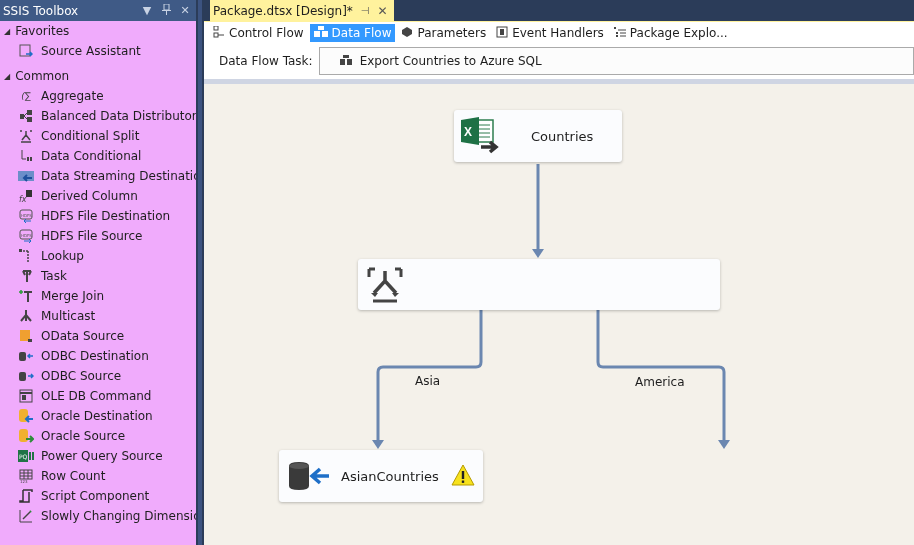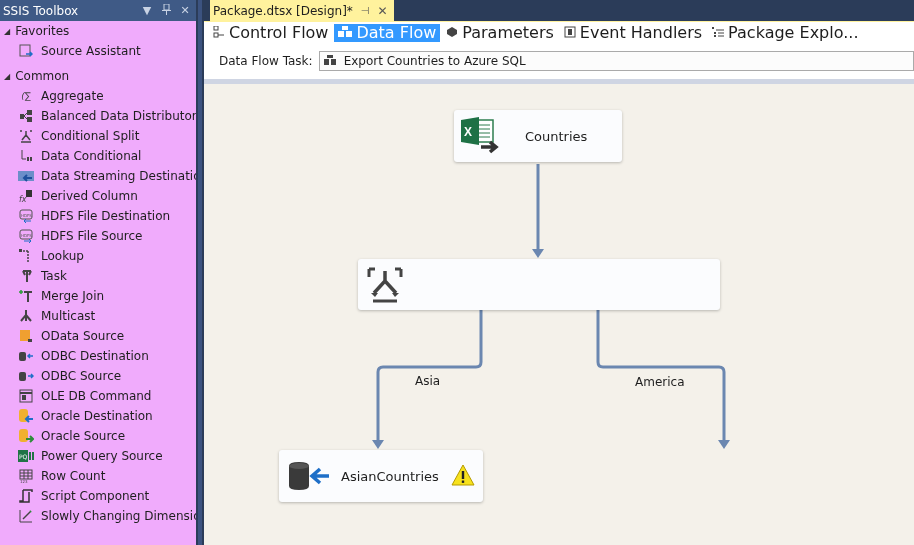--- a/index.html
+++ b/index.html
@@ -21,27 +21,27 @@
   #splitter { position: absolute; left: 196px; top: 0; width: 8px; height: 545px; background: #2b3c59; }
   #splitter .inner { position: absolute; left: 2px; top: 0; width: 4px; height: 545px; background: #3c5380; }
 
   
   #doc { position: absolute; left: 204px; top: 0; width: 710px; height: 545px; }
   #tabstrip { height: 21px; background: #2b3c59; position: relative; }
   #doc-tab { position: absolute; left: 0; top: 0; height: 21px; background: #fff29d; color: #1e1e1e; display: flex; align-items: center; padding: 0 6px 0 3px; font-size: 12px; margin-left: 6px; }
   #doc-tab .pin { margin-left: 8px; font-size: 10px; color: #555; }
   #doc-tab .close { margin-left: 8px; font-size: 12px; color: #555; cursor: pointer; }
   #designer-tabs { height: 22px; background: #ffffff; display: flex; align-items: center; padding-left: 5px; border-top: 1px solid #fff29d; }
-  .dtab { display: flex; align-items: center; height: 18px; padding: 0 4px; margin-right: 2px; font-size: 16px; cursor: pointer; }
+  .dtab { display: flex; align-items: center; height: 18px; padding: 0 4px; margin-right: 2px; font-size: 12px; cursor: pointer; }
   .dtab .dico { font-size: 10px; margin-right: 4px; color: #444; }
   .dtab.active { background: #3399ff; color: #ffffff; }
   .dtab.active .dico { color: #ffffff; }
   #task-row { height: 36px; background: #ffffff; display: flex; align-items: center; padding-left: 15px; }
   #task-row .lbl { font-size: 12px; margin-right: 6px; }
-  #task-select { height: 20px; flex: 1; border: 1px solid #aaaaaa; background: #fcfcfc; display: flex; align-items: center; padding-left: 4px; font-size: 12px; cursor: pointer; }
+  #task-select { height: 28px; flex: 1; border: 1px solid #aaaaaa; background: #fcfcfc; display: flex; align-items: center; padding-left: 20px; font-size: 12px; cursor: pointer; }
   #task-select .tico { font-size: 9px; margin-right: 8px; color: #444; }
   #sep-bar { height: 5px; background: #cfd5e3; }
   #canvas { position: absolute; left: 0; top: 84px; width: 710px; height: 461px; background: #f4f1ea; }
 
   .node { position: absolute; background: #fbfcfe; border-radius: 3px; box-shadow: 0 1px 3px rgba(0,0,0,0.25); display: flex; align-items: center; font-size: 13px; color: #1e1e1e; cursor: pointer; }
   .node .nico { display: inline-flex; align-items: center; justify-content: center; }
   .warn { margin-left: auto; margin-right: 8px; }
   .path-label { position: absolute; font-size: 12px; color: #1e1e1e; }
   svg.flows { position: absolute; left: 0; top: 0; }
 </style>
@@ -375,21 +375,21 @@
             <rect x="14" y="3" width="18" height="22" fill="#fff" stroke="#2e7d4f" stroke-width="1.5"></rect>
             <line x1="18" y1="8" x2="29" y2="8" stroke="#2e7d4f"></line>
             <line x1="18" y1="12" x2="29" y2="12" stroke="#2e7d4f"></line>
             <line x1="18" y1="16" x2="29" y2="16" stroke="#2e7d4f"></line>
             <line x1="18" y1="20" x2="29" y2="20" stroke="#2e7d4f"></line>
             <path d="M0 3 L18 0 L18 28 L0 25 Z" fill="#1e7145"></path>
             <text x="3" y="19" font-size="12" font-weight="bold" fill="#fff" font-family="Liberation Sans, sans-serif">X</text>
             <path d="M20 30 L34 30 M29 25 L35 30 L29 35" stroke="#333" stroke-width="3.5" fill="none"></path>
           </svg>
       </span>
-      <span style="margin-left:22px;">Countries</span>
+      <span style="margin-left:28px;">Countries</span>
     </div>
 
     <div class="node" style="left:154px;top:175px;width:362px;height:51px;">
       <span class="nico" style="margin-left:9px;width:36px;">
         <svg width="36" height="36" viewBox="0 0 36 36">
             <path d="M2 2 L8 2 M2 2 L2 10 M34 2 L28 2 M34 2 L34 10" stroke="#444" stroke-width="3" fill="none"></path>
             <path d="M18 4 L18 14 L7 26 M18 14 L29 26" stroke="#444" stroke-width="3.5" fill="none"></path>
             <path d="M4 26 L11 26 L8 30 Z" fill="#444"></path>
             <path d="M25 26 L32 26 L28 30 Z" fill="#444"></path>
             <path d="M6 34 L30 34" stroke="#444" stroke-width="3"></path>

